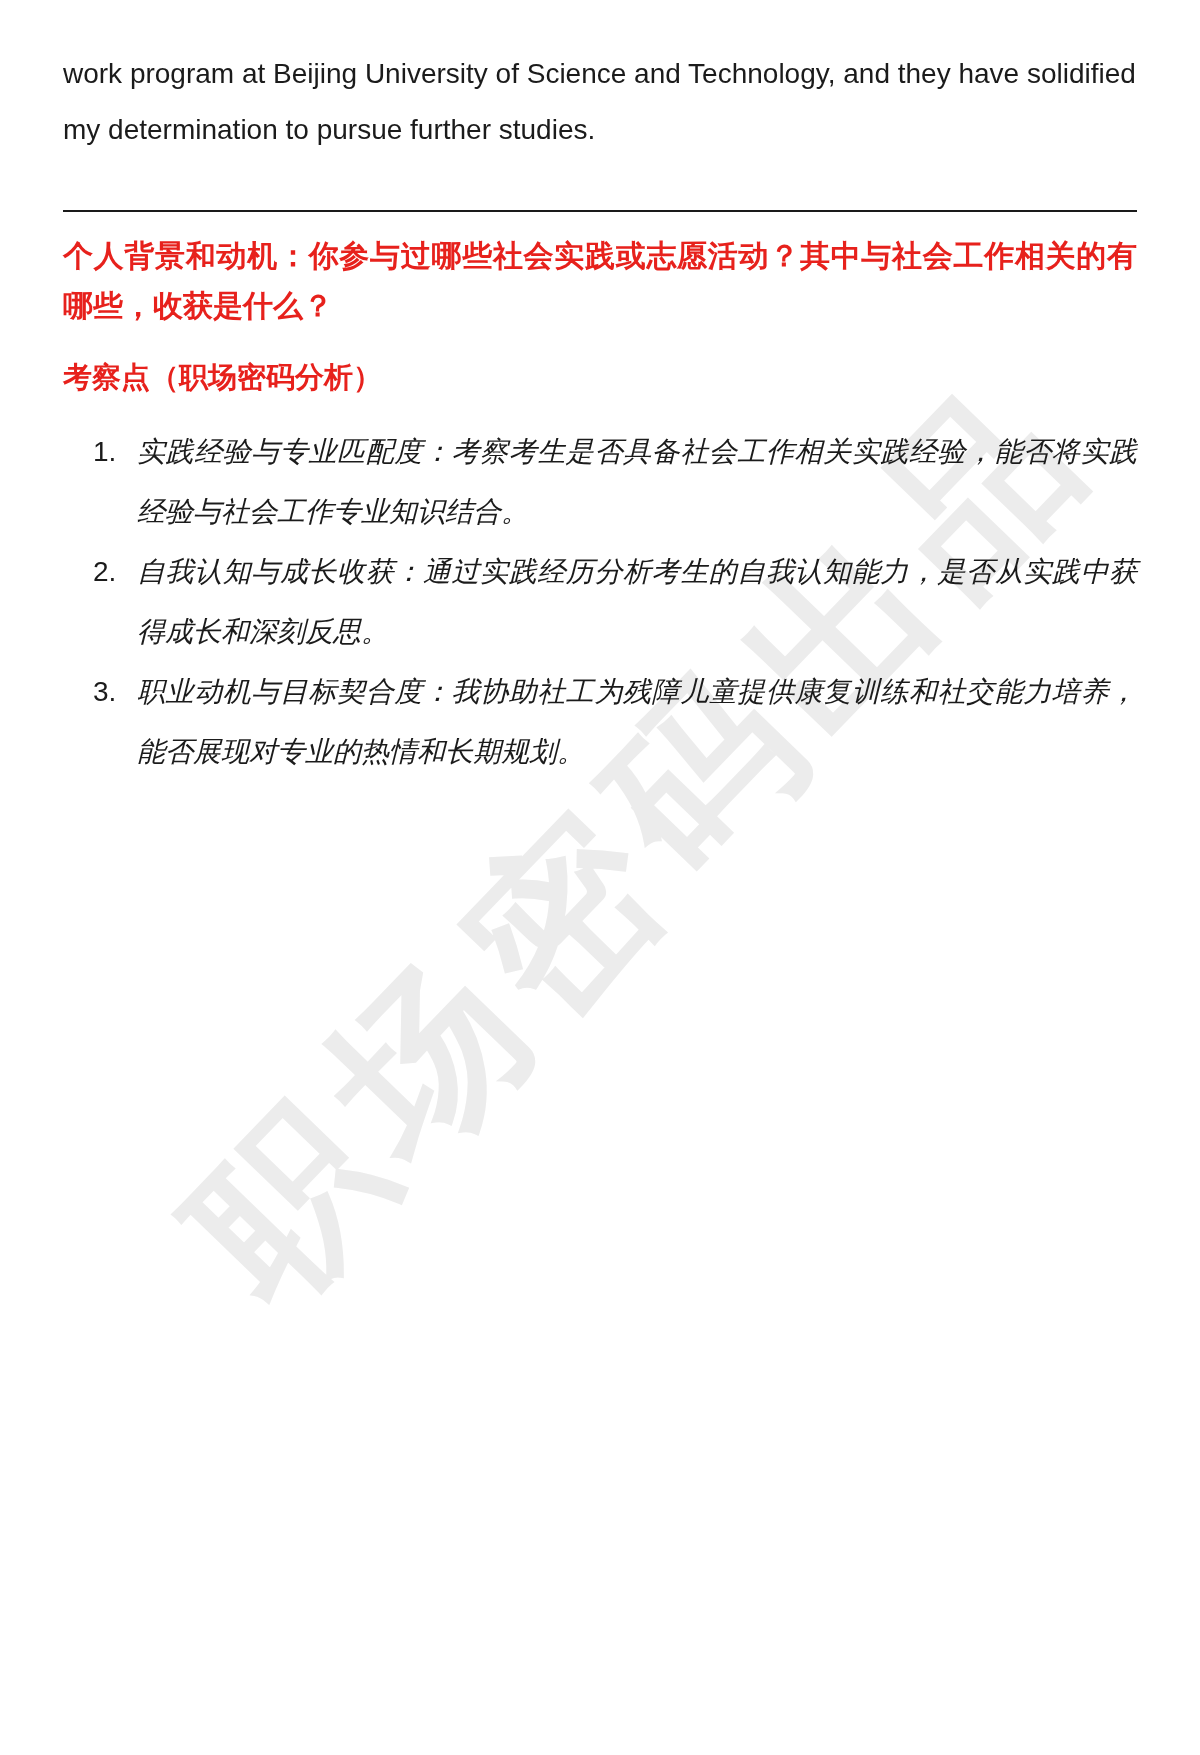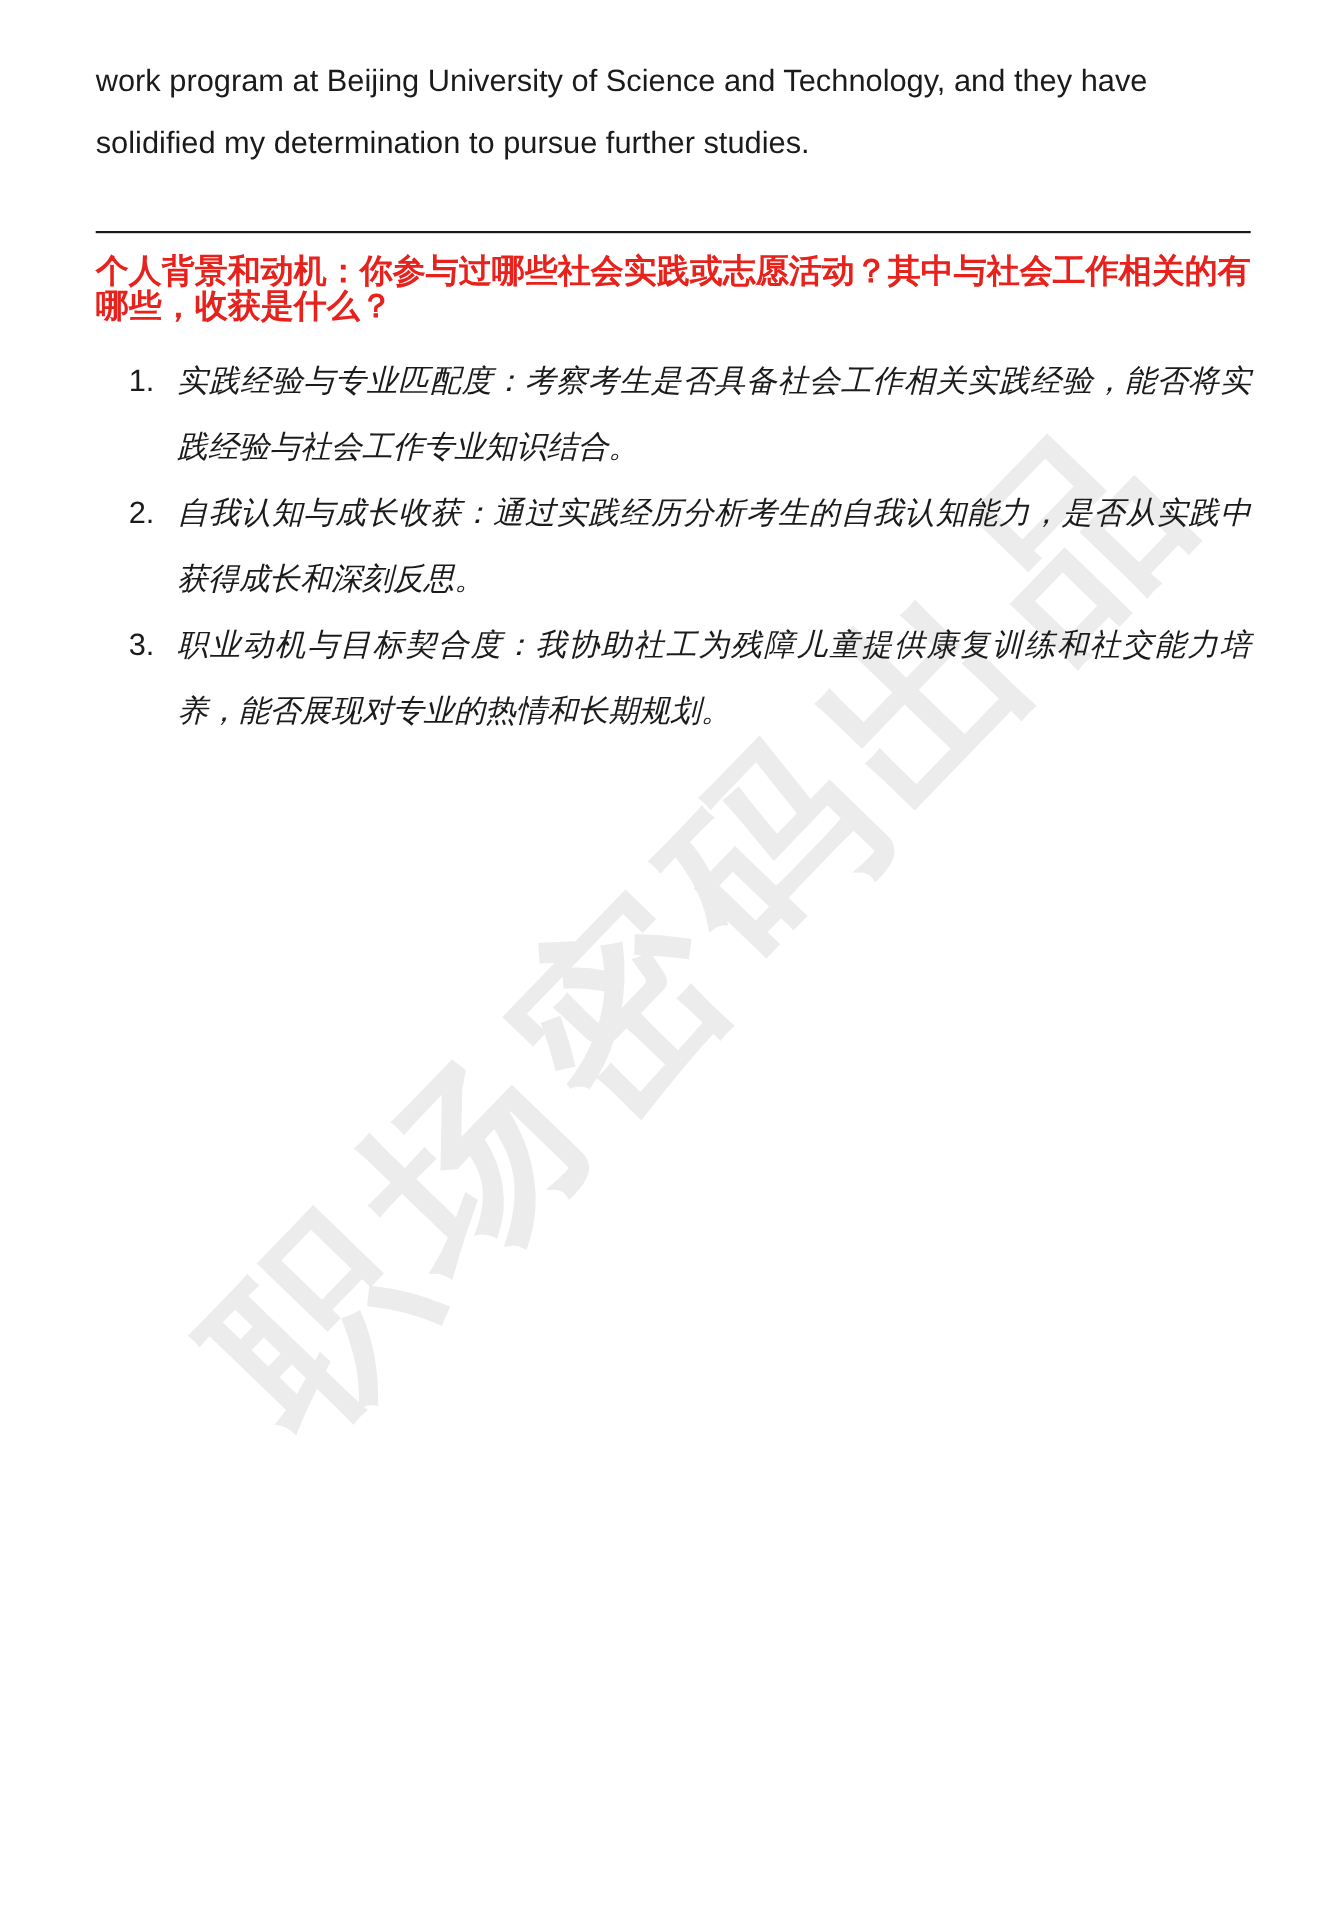--- a/index.html
+++ b/index.html
@@ -27,21 +27,21 @@
     letter-spacing: 18px;
     white-space: nowrap;
     color: #ececec;
     z-index: 0;
     user-select: none;
     pointer-events: none;
   }
   .content {
     position: relative;
     z-index: 1;
-    padding: 46px 63px 0 87px;
+    padding: 46px 63px 0 63px;
   }
   .para {
     margin: 0;
     font-size: 28px;
     line-height: 55px;
     text-align: justify;
   }
   .para.en {
     line-height: 56px;
     text-align: left;
@@ -56,21 +56,21 @@
   .divider {
     margin: 52px 0 0 0;
     border: none;
     border-top: 2px solid #1a1a1a;
     height: 0;
   }
   .q-heading {
     margin: 19px 0 0 0;
     font-size: 30px;
     font-weight: bold;
-    line-height: 32px;
+    line-height: 50px;
     color: #e7211c;
     text-align: justify;
   }
   .analysis-heading {
     margin: 22px 0 0 0;
     font-size: 29px;
     font-weight: bold;
     line-height: 48px;
     color: #e7211c;
   }
@@ -114,20 +114,21 @@
 
   <div class="content">
 
     <p class="para en">work program at Beijing University of Science and Technology, and they have solidified my determination to pursue further studies.</p>
 
 
     <hr class="divider">
 
     <h2 class="q-heading">个人背景和动机：你参与过哪些社会实践或志愿活动？其中与社会工作相关的有哪些，收获是什么？</h2>
 
+    <h3 class="analysis-heading">考察点（职场密码分析）</h3>
 
     <ol class="list">
       <li class="item">
         <span class="num">1.</span>
         <span class="text">实践经验与专业匹配度：考察考生是否具备社会工作相关实践经验，能否将实践经验与社会工作专业知识结合。</span>
       </li>
       <li class="item">
         <span class="num">2.</span>
         <span class="text">自我认知与成长收获：通过实践经历分析考生的自我认知能力，是否从实践中获得成长和深刻反思。</span>
       </li>

